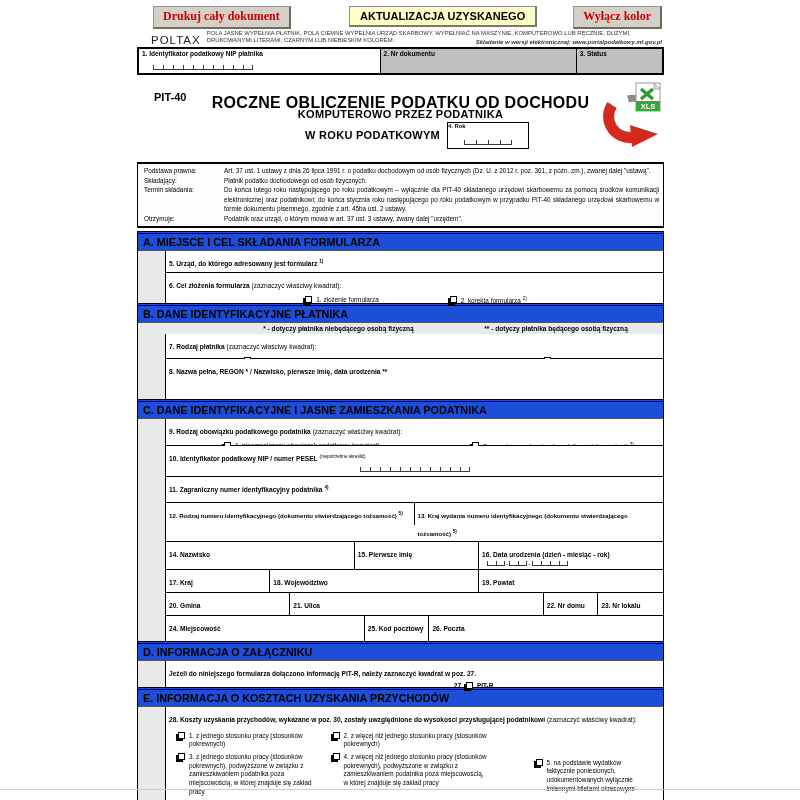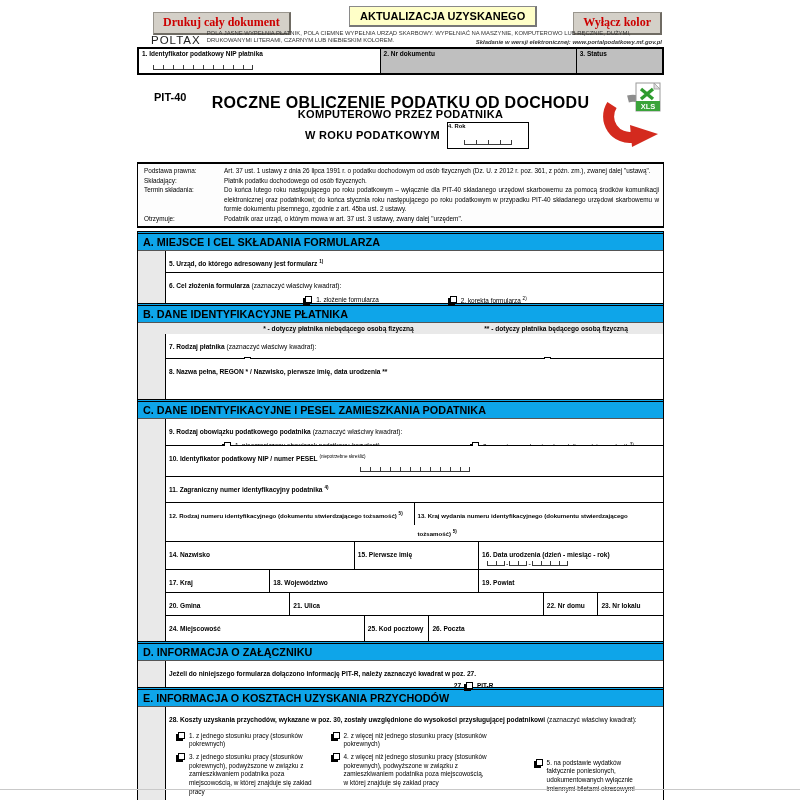--- a/index.html
+++ b/index.html
@@ -2,21 +2,21 @@
 <html><head>
 <meta charset="utf-8">
 <style>
   * { margin:0; padding:0; box-sizing:border-box; }
   html,body { background:#fff; }
   body { font-family:"Liberation Sans", sans-serif; color:#000; width:800px; height:800px; position:relative; }
   .canvas { position:relative; width:800px; height:800px; background:#fff; overflow:hidden; }
   .page { position:absolute; left:137px; top:0; width:527px; }
 
   
-  .toolbar { display:flex; align-items:flex-start; padding-top:12px; height:28px; position:relative; }
+  .toolbar { display:flex; align-items:flex-start; padding-top:6px; height:28px; position:relative; }
   .btn { cursor:pointer; white-space:nowrap; }
   .btn-red { background:#d4d0c8; border:1px solid #9a968e; border-right:2px solid #6f6b63; border-bottom:2px solid #6f6b63; color:#cc0000; font-family:"Liberation Serif", serif; font-weight:bold; font-size:12px; padding:2px 9px 3px; margin-left:16px; }
   .btn-yellow { background:#ffffc8; border:1px solid #8a8a8a; border-right:2px solid #777; border-bottom:2px solid #777; color:#000; font-weight:bold; font-size:11px; padding:3px 10px; position:absolute; left:212px; top:6px; }
   .btn-right { margin-left:auto; margin-right:2px; }
 
   
   .masthead { display:flex; margin-top:2px; }
   .brand { font-size:11.5px; letter-spacing:1px; color:#222; padding:4px 6px 0 14px;text-align:right; }
   .mast-right { position:relative; flex:1; font-size:5.9px; line-height:1.25; color:#333; padding-right:2px; }
   .efiling { position:absolute; right:2px; bottom:0; font-weight:bold; font-style:italic; }
@@ -51,21 +51,21 @@
   .appicon { position:absolute; right:0; top:0; width:66px; height:70px; }
 
   
   .legal { border:1px solid #000; border-top:2px solid #000; border-bottom:2px solid #000; margin-top:5px; background:#fdfdfd; padding:2px 4px 2px 0; }
   .legal-row { display:flex; font-size:6.4px; line-height:1.5; }
   .legal-label { width:86px; flex:0 0 86px; padding-left:6px; }
   .legal-text { flex:1; text-align:justify; }
 
   
   .formframe { border-left:1.5px solid #000; border-right:1.5px solid #000; border-bottom:2px solid #000; margin-top:3px; }
-  .sechead { border-top:3px double #000; border-bottom:1px solid #555; background:#0ea5e9; font-size:10.8px; font-weight:bold; padding:2px 4px 2px 5px; }
+  .sechead { border-top:3px double #000; border-bottom:1px solid #555; background:#1d4ed8; font-size:10.8px; font-weight:bold; padding:2px 4px 2px 5px; }
   .secbody { display:flex; background:#e9e9e9; }
   .gutter { width:27px; flex:0 0 27px; }
   .fields { flex:1; background:#fff; border-left:1px solid #000; }
   .field { border-bottom:1px solid #000; background:#fff; padding:1px 3px; position:relative; }
   .field:last-child { border-bottom:none; }
   .flabel { font-size:6.6px; font-weight:bold; }
   .hint { font-weight:normal; }
   sup { font-size:4.6px; }
   .frow { display:flex; border-bottom:1px solid #000; }
   .frow:last-child { border-bottom:none; }
@@ -229,21 +229,21 @@
                   <span class="cbl">2. osoba fizyczna</span>
                 </span>
             </div>
           </div>
           <div class="field" style="height:40px">
             <span class="flabel">8. Nazwa pełna, REGON * / Nazwisko, pierwsze imię, data urodzenia **</span>
           </div>
         </div>
       </div>
 
-      <div class="sechead">C. DANE IDENTYFIKACYJNE I PESEL ZAMIESZKANIA PODATNIKA</div>
+      <div class="sechead">C. DANE IDENTYFIKACYJNE I JASNE ZAMIESZKANIA PODATNIKA</div>
       <div class="secbody">
         <div class="gutter"></div>
         <div class="fields">
           <div class="field" style="height:27px">
             <span class="flabel"><span>9. Rodzaj obowiązku podatkowego podatnika</span> <span class="hint">(zaznaczyć właściwy kwadrat):</span></span>
             <div class="cbrow" style="padding-left:52px; gap:0">
               <span style="display:flex;align-items:center;width:248px">
                   <span class="cb"></span>
                   <span class="cbl">1. nieograniczony obowiązek podatkowy (rezydent)</span>
                 </span>

